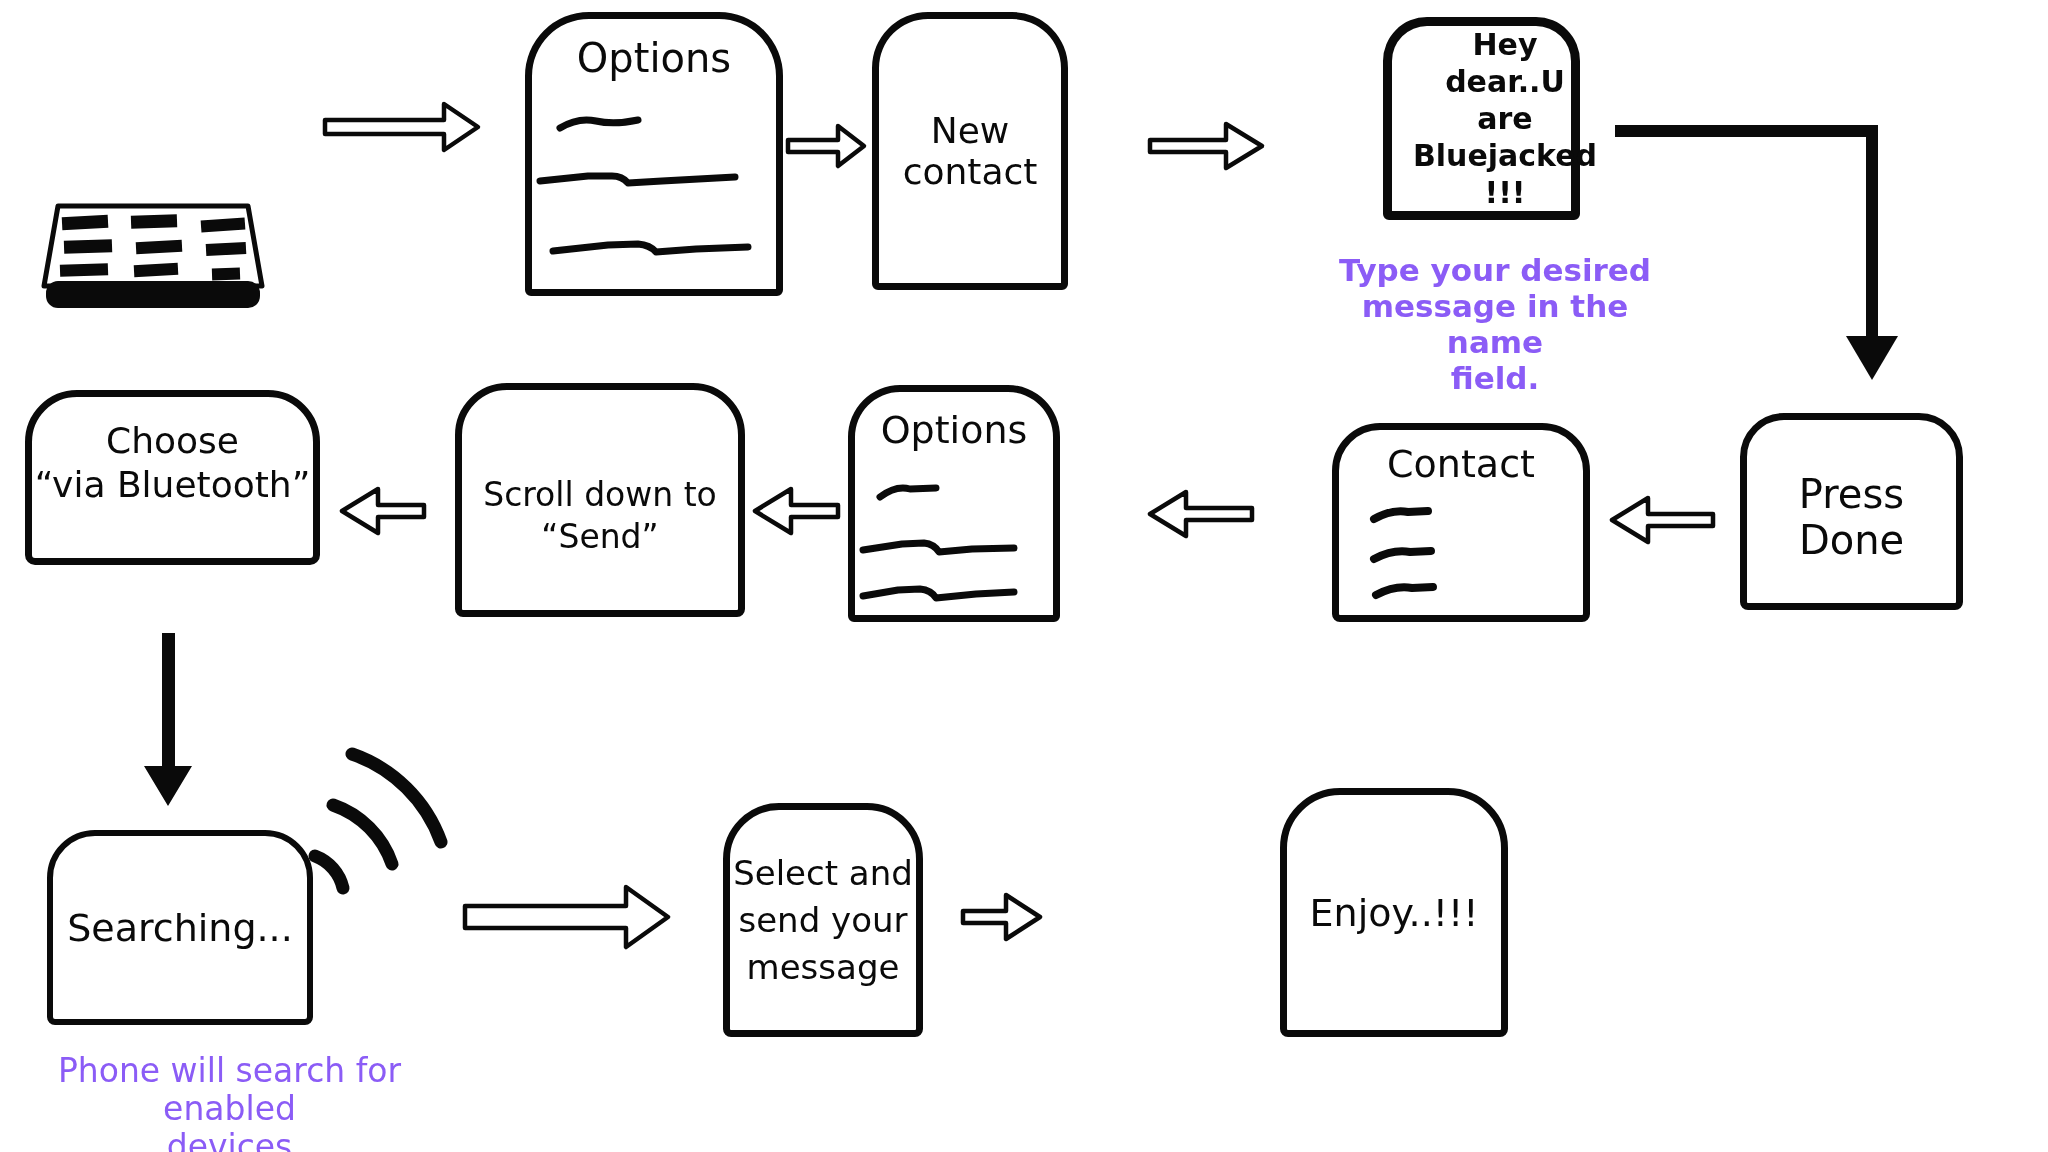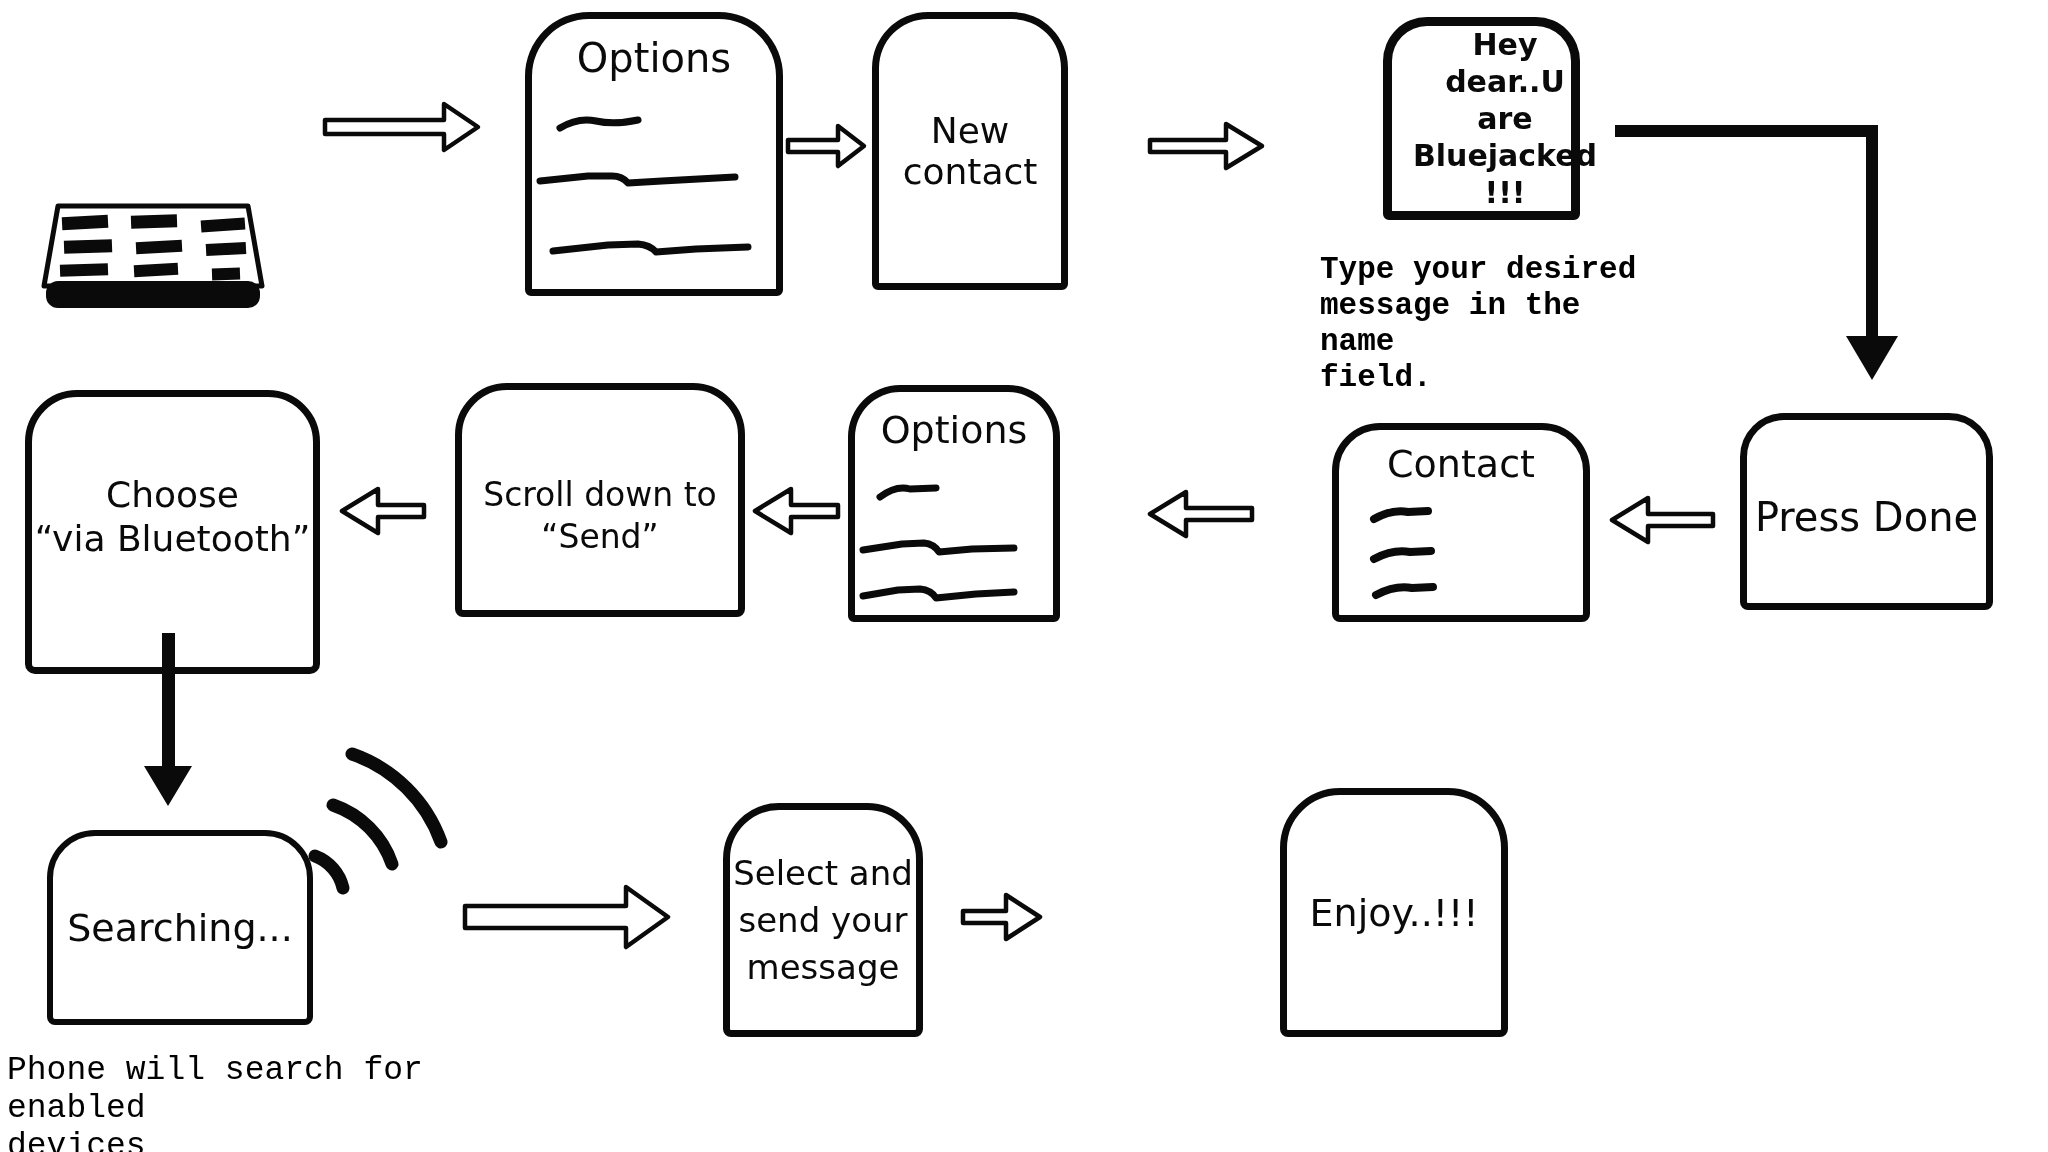--- a/index.html
+++ b/index.html
@@ -31,55 +31,54 @@
     display: flex;
     flex-direction: column;
     align-items: center;
     justify-content: center;
     text-align: center;
     white-space: pre-line;
     z-index: 1;
   }
   .caption {
     position: absolute;
-    color: #000000;
-    text-align: left;
+    color: #8b5cf6;
+    text-align: center;
     white-space: pre-line;
     z-index: 1;
-    font-family: Liberation Mono, monospace;
   }
 
   
   #open-keypad   { left: 48px;  top: 14px;  width: 194px; height: 183px;
                    border-radius: 34px 34px 8px 8px;
                    font-size: 33px; font-weight: 700; padding-bottom: 26px; }
   #options-1     { left: 525px; top: 12px;  width: 258px; height: 284px;
                    border-radius: 64px 64px 6px 6px;
                    justify-content: flex-start; padding-top: 16px; font-size: 40px; }
   #new-contact   { left: 872px; top: 12px;  width: 196px; height: 278px;
                    border-radius: 56px 56px 6px 6px; font-size: 36px; }
   #bluejacked    { left: 1383px; top: 17px; width: 197px; height: 203px;
                    border-width: 9px; border-radius: 44px 44px 6px 6px;
                    font-size: 30px; font-weight: 700; line-height: 37px; padding-left: 47px; }
   #caption-type-message { left: 1320px; top: 252px; width: 350px;
                    font-size: 31px; font-weight: 700; line-height: 36px; }
 
   
-  #press-done    { left: 1740px; top: 413px; width: 253px; height: 197px;
+  #press-done    { left: 1740px; top: 413px; width: 223px; height: 197px;
                    border-radius: 44px 44px 8px 8px; font-size: 40px; padding-top: 10px; }
   #contact       { left: 1332px; top: 423px; width: 258px; height: 199px;
                    border-radius: 48px 48px 8px 8px;
                    justify-content: flex-start; padding-top: 12px; font-size: 38px; }
   #options-2     { left: 848px; top: 385px; width: 212px; height: 237px;
                    border-radius: 52px 52px 6px 6px;
                    justify-content: flex-start; padding-top: 16px; font-size: 38px; }
   #scroll-send   { left: 455px; top: 383px; width: 290px; height: 234px;
                    border-radius: 52px 52px 8px 8px;
                    font-size: 33px; line-height: 42px; padding-top: 32px; }
-  #choose-bluetooth { left: 25px; top: 390px; width: 295px; height: 284px;
+  #choose-bluetooth { left: 25px; top: 390px; width: 295px; height: 175px;
                    border-radius: 52px 52px 10px 10px;
                    font-size: 36px; line-height: 44px; padding-bottom: 30px; }
 
   
   #searching     { left: 47px; top: 830px; width: 266px; height: 195px;
                    border-width: 6px; border-radius: 48px 48px 8px 8px; font-size: 38px; }
   #caption-phone-search { left: 7px; top: 1052px; width: 445px;
                    font-size: 33px; line-height: 38px; }
   #select-send   { left: 723px; top: 803px; width: 200px; height: 234px;
                    border-radius: 56px 56px 8px 8px; font-size: 34px; line-height: 47px; }

